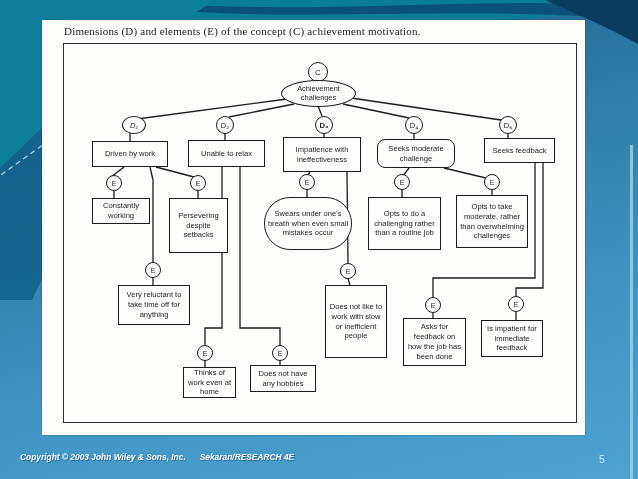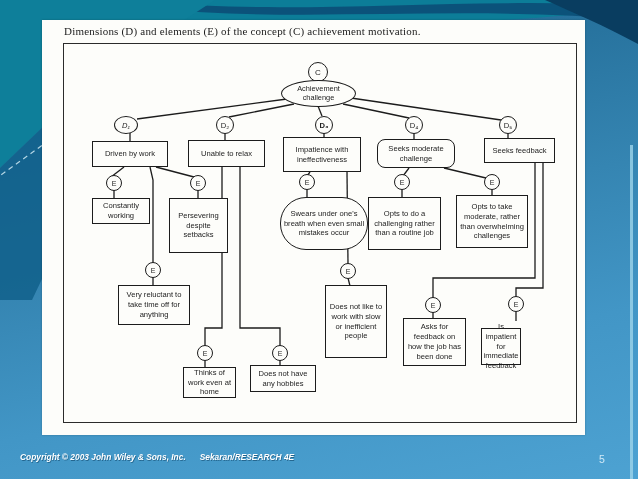--- a/index.html
+++ b/index.html
@@ -78,23 +78,23 @@
       <polyline points="543,163 543,288 516,288 516,297"></polyline>
       <line x1="433" y1="312" x2="433" y2="319"></line>
       <line x1="516" y1="311" x2="516" y2="321"></line>
       <line x1="153" y1="277" x2="153" y2="286"></line>
       <line x1="205" y1="360" x2="205" y2="368"></line>
       <line x1="280" y1="360" x2="280" y2="366"></line>
     </g>
   </svg>
 
   <div class="circ" style="left:308px;top:62px;width:20px;height:20px;font-size:8px;">C</div>
-  <div class="ellipse" style="left:281px;top:80px;width:75px;height:27px;">Achievement challenge</div>
+  <div class="ellipse" style="left:281px;top:80px;width:75px;height:27px;">Achievement challenges</div>
 
-  <div class="circ" style="left:114px;top:116px;width:24px;height:18px;font-style:italic;">D₁</div>
+  <div class="circ" style="left:122px;top:116px;width:24px;height:18px;font-style:italic;">D₁</div>
   <div class="circ" style="left:216px;top:116px;width:18px;height:18px;">D₂</div>
   <div class="circ" style="left:315px;top:116px;width:18px;height:18px;font-weight:bold;">D₃</div>
   <div class="circ" style="left:405px;top:116px;width:18px;height:18px;">D₄</div>
   <div class="circ" style="left:499px;top:116px;width:18px;height:18px;">D₅</div>
 
   <div class="box" style="left:92px;top:141px;width:76px;height:26px;">Driven by work</div>
   <div class="box" style="left:188px;top:140px;width:77px;height:27px;">Unable to relax</div>
   <div class="box" style="left:283px;top:137px;width:78px;height:35px;">Impatience with ineffectiveness</div>
   <div class="box" style="left:377px;top:139px;width:78px;height:29px;border-radius:8px;">Seeks moderate challenge</div>
   <div class="box" style="left:484px;top:138px;width:71px;height:25px;">Seeks feedback</div>
@@ -107,26 +107,26 @@
   <div class="circ" style="left:145px;top:262px;width:16px;height:16px;font-size:7px;">E</div>
   <div class="circ" style="left:340px;top:263px;width:16px;height:16px;font-size:7px;">E</div>
   <div class="circ" style="left:425px;top:297px;width:16px;height:16px;font-size:7px;">E</div>
   <div class="circ" style="left:508px;top:296px;width:16px;height:16px;font-size:7px;">E</div>
   <div class="circ" style="left:197px;top:345px;width:16px;height:16px;font-size:7px;">E</div>
   <div class="circ" style="left:272px;top:345px;width:16px;height:16px;font-size:7px;">E</div>
 
   <div class="box" style="left:92px;top:198px;width:58px;height:26px;">Constantly working</div>
   <div class="box" style="left:169px;top:198px;width:59px;height:55px;">Persevering despite setbacks</div>
   <div class="box" style="left:118px;top:285px;width:72px;height:40px;">Very reluctant to take time off for anything</div>
-  <div class="box" style="left:280px;top:197px;width:88px;height:53px;border-radius:26px;">Swears under one's breath when even small mistakes occur</div>
+  <div class="box" style="left:264px;top:197px;width:88px;height:53px;border-radius:26px;">Swears under one's breath when even small mistakes occur</div>
   <div class="box" style="left:368px;top:197px;width:73px;height:53px;">Opts to do a challenging rather than a routine job</div>
   <div class="box" style="left:325px;top:285px;width:62px;height:73px;">Does not like to work with slow or inefficient people</div>
   <div class="box" style="left:456px;top:195px;width:72px;height:53px;">Opts to take moderate, rather than overwhelming challenges</div>
   <div class="box" style="left:403px;top:318px;width:63px;height:48px;">Asks for feedback on how the job has been done</div>
-  <div class="box" style="left:481px;top:328px;width:40px;height:37px;">Is impatient for immediate feedback</div>
+  <div class="box" style="left:481px;top:320px;width:62px;height:37px;">Is impatient for immediate feedback</div>
   <div class="box" style="left:183px;top:367px;width:53px;height:31px;">Thinks of work even at home</div>
   <div class="box" style="left:250px;top:365px;width:66px;height:27px;">Does not have any hobbies</div>
 
   <div class="footer">
     <span>Copyright © 2003 John Wiley &amp; Sons, Inc.</span><span class="src">Sekaran/RESEARCH 4E</span>
   </div>
   <div class="page-num">5</div>
 
 </div>
 

